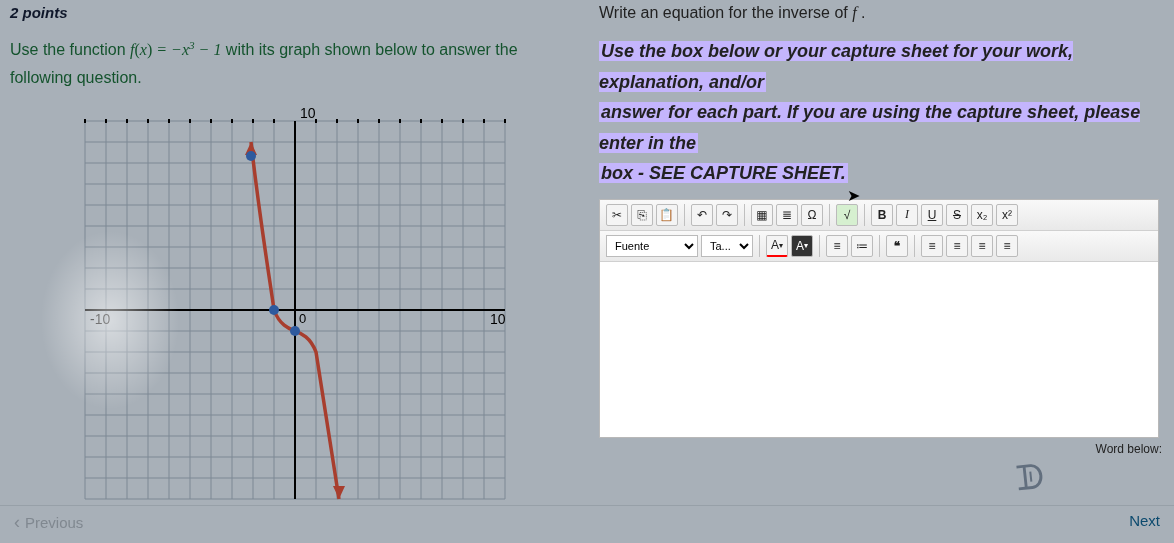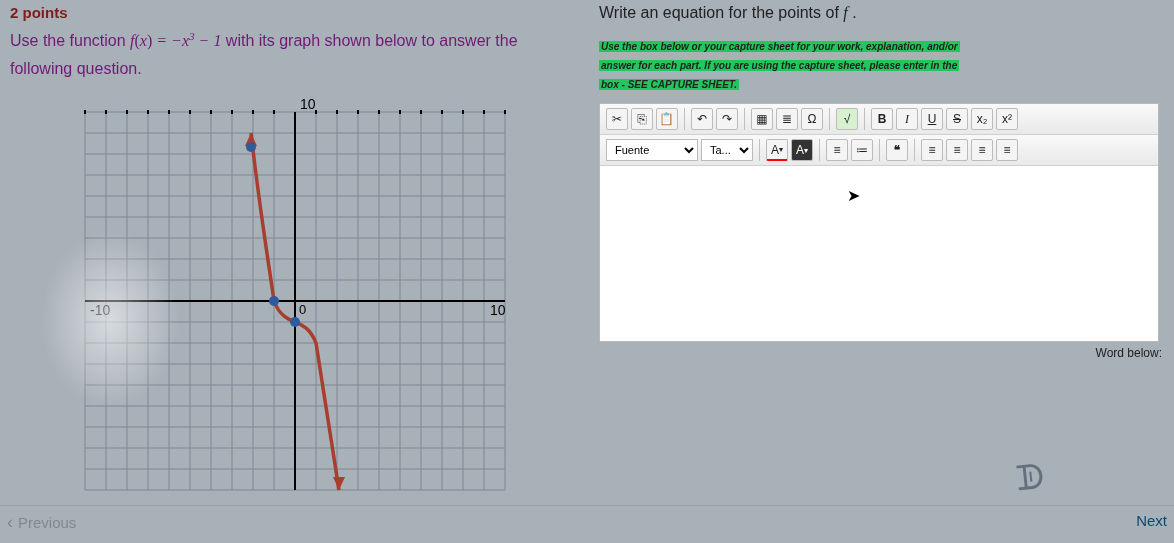--- a/index.html
+++ b/index.html
@@ -19,48 +19,49 @@
 }
 .left-col {
   width: 50%;
   padding: 4px 8px 0 2px;
 }
 .right-col {
   width: 50%;
   padding: 4px 4px 0 12px;
 }
 .points {
+  font-style: italic;
   font-weight: bold;
   font-size: 15px;
-  color: #7f1d1d;
-  margin-bottom: 6px;
+  color: #0f172a;
+  margin-bottom: 15px;
 }
 .prompt-line {
   font-size: 16px;
-  color: #701a75;
+  color: #14532d;
   line-height: 1.7;
 }
 .math { font-family: 'Times New Roman', serif; font-style: italic; }
 .math .paren { font-style: normal; }
 .math sup { font-size: 0.7em; }
 .graph-wrap {
   margin-top: 10px;
   display: flex;
   justify-content: center;
 }
 svg.graph { background: transparent; }
 .right-title {
   font-size: 16px;
   margin-bottom: 14px;
 }
 .highlight {
-  background: #22c55e;
+  background: #c4b5fd;
   font-style: italic;
   font-weight: bold;
-  font-size: 10px;
+  font-size: 18px;
   line-height: 1.7;
   padding: 0 2px;
   display: inline;
 }
 .editor {
   margin-top: 10px;
   border: 1px solid #b8b8b8;
   background: #f4f4f4;
   width: 560px;
 }
@@ -109,21 +110,21 @@
   margin-top: 4px;
   color: #222;
 }
 .footer {
   position: absolute;
   bottom: 4px;
   left: 0;
   width: 100%;
   display: flex;
   justify-content: space-between;
-  padding: 6px 7px;
+  padding: 6px 14px;
   border-top: 1px solid #97a0a8;
   font-size: 15px;
 }
 .prev { color: #808890; cursor: pointer; }
 .prev::before { content: "‹ "; font-size: 18px; color: #808890; }
 .next { color: #0c4a6e; cursor: pointer; }
 .glare {
   position: absolute;
   left: 40px; top: 230px;
   width: 140px; height: 180px;
@@ -241,21 +242,21 @@
         <text x="30" y="223" font-size="14" fill="#000">-10</text>
         <text x="430" y="223" font-size="14" fill="#000">10</text>
         <text x="240" y="17" font-size="14" fill="#000">10</text>
         <text x="239" y="222" font-size="13" fill="#000">0</text>
       </svg>
     </div>
   </div>
 
   <div class="right-col">
     <div class="right-title">
-      <span>Write an equation for the points of </span>
+      <span>Write an equation for the inverse of </span>
       <span class="math">f</span>
       <span> .</span>
     </div>
     <div>
       <span class="highlight">Use the box below or your capture sheet for your work, explanation, and/or</span><br>
       <span class="highlight">answer for each part.  If you are using the capture sheet, please enter in the</span><br>
       <span class="highlight">box - SEE CAPTURE SHEET.</span>
     </div>
 
     <div class="editor">

